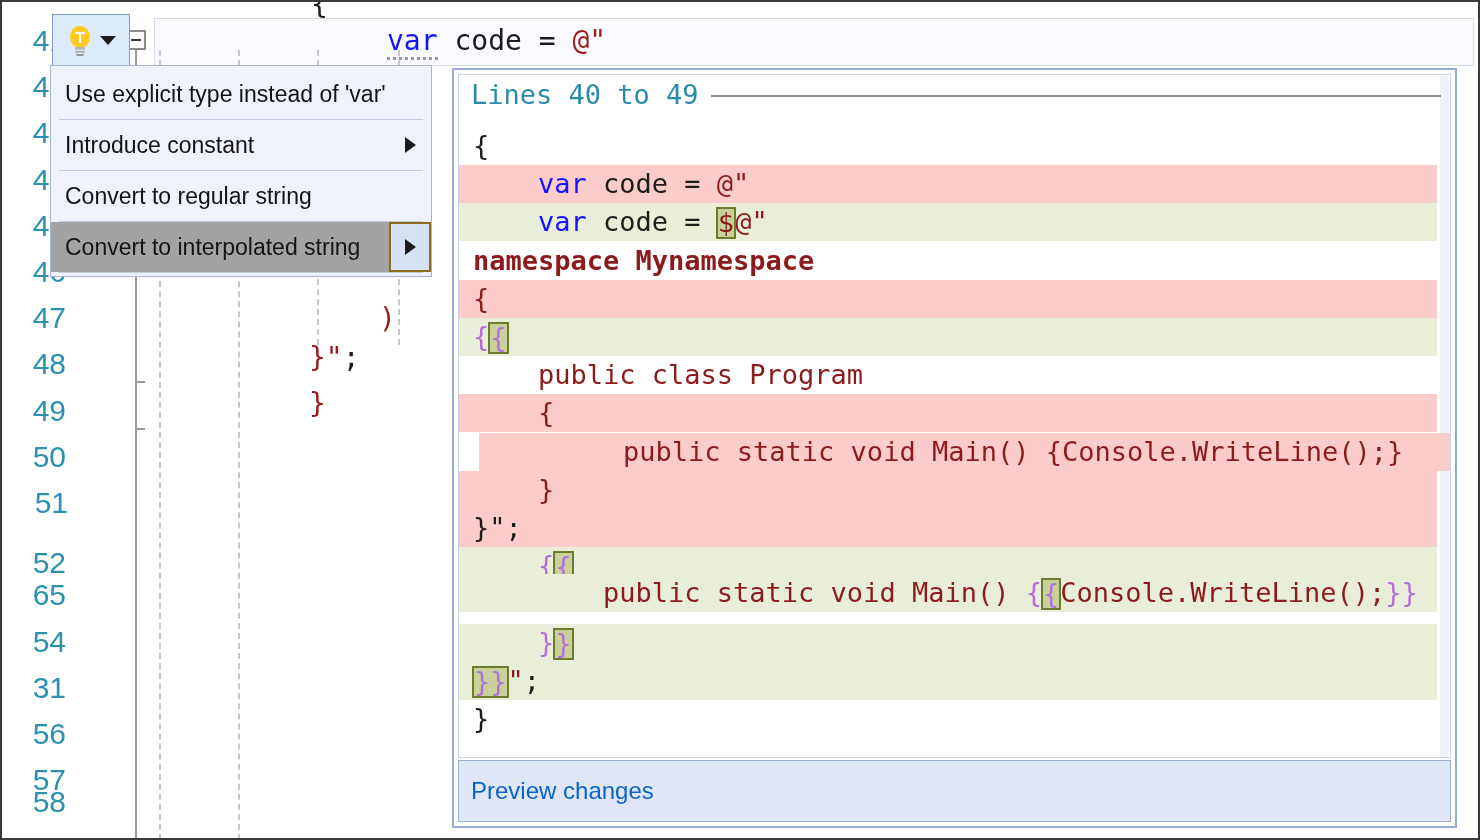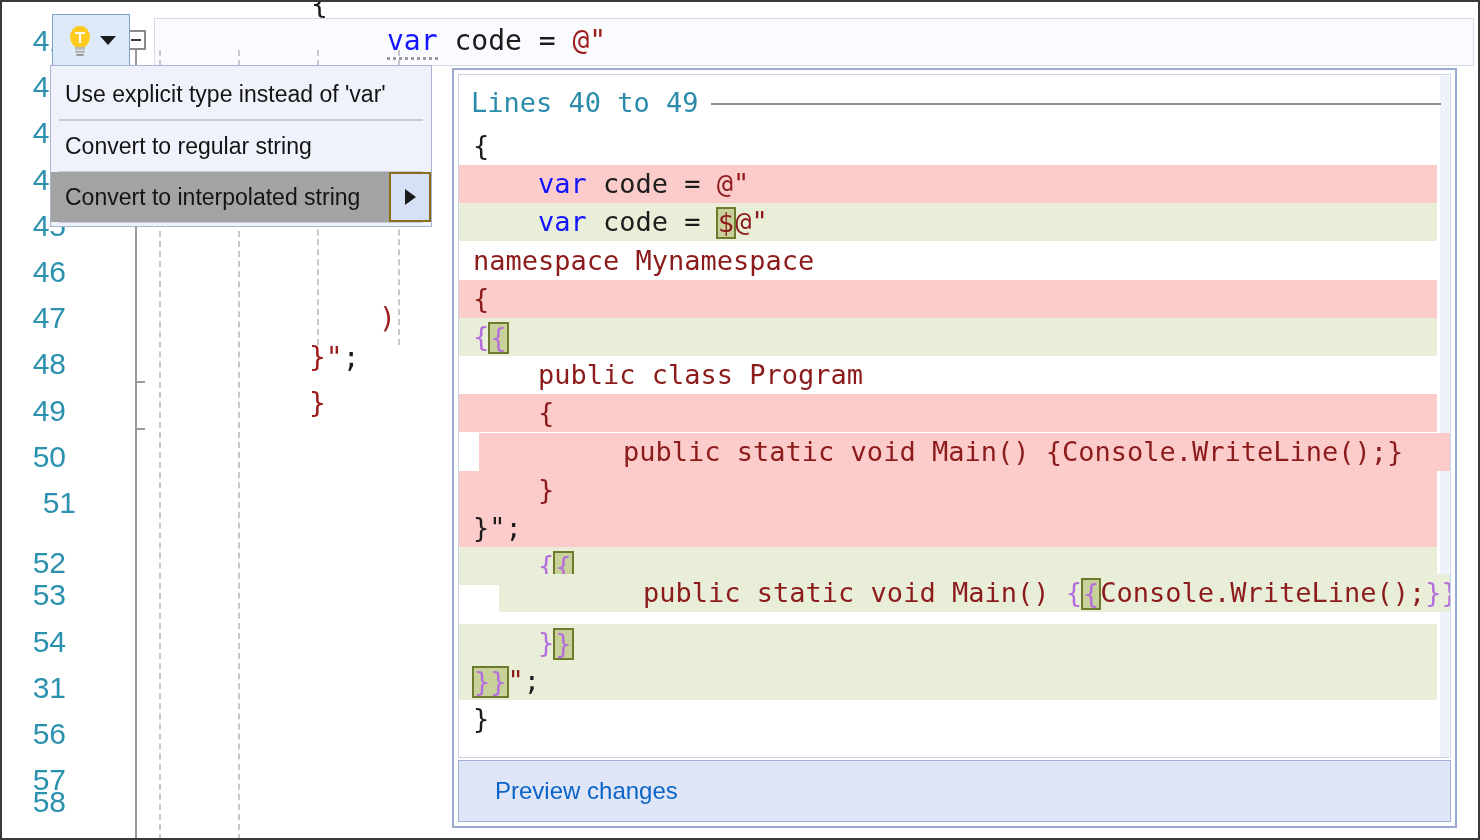--- a/index.html
+++ b/index.html
@@ -178,21 +178,21 @@
     position: absolute;
     left: 4px; top: 4px;
     width: 993px; height: 684px;
     background: #ffffff;
     border: 1px solid #c9d2e6;
     box-sizing: border-box;
     overflow: hidden;
   }
   .pv-header {
     position: absolute;
-    left: 12px; top: 12px;
+    left: 12px; top: 4px;
     display: flex;
     align-items: center;
     width: 970px;
   }
   .pv-header-label {
     color: #2b8bab;
     font-family: "DejaVu Sans Mono", monospace;
     font-size: 27px;
     white-space: pre;
   }
@@ -248,21 +248,21 @@
     position: absolute;
     left: 4px; bottom: 4px;
     width: 993px; height: 62px;
     background: #dfe6f7;
     border: 1px solid #9fb0d6;
     box-sizing: border-box;
     display: flex;
     align-items: center;
   }
   .pv-footer-link {
-    margin-left: 36px;
+    margin-left: 12px;
     color: #0b64c8;
     font-size: 24px;
     font-family: "Liberation Sans", sans-serif;
     cursor: pointer;
   }
 </style>
 </head>
 <body>
 
 <div id="root">
@@ -279,23 +279,23 @@
         <div class="linenum" style="left: 0px; top: 22px;">41</div>
         <div class="linenum" style="left: 0px; top: 68.2px;">42</div>
         <div class="linenum" style="left: 0px; top: 114.4px;">43</div>
         <div class="linenum" style="left: 0px; top: 160.6px;">44</div>
         <div class="linenum" style="left: 0px; top: 206.8px;">45</div>
         <div class="linenum" style="left: 0px; top: 253px;">46</div>
         <div class="linenum" style="left: 0px; top: 299.2px;">47</div>
         <div class="linenum" style="left: 0px; top: 345.4px;">48</div>
         <div class="linenum" style="left: 0px; top: 391.6px;">49</div>
         <div class="linenum" style="left: 0px; top: 437.8px;">50</div>
-        <div class="linenum" style="left: 10px; top: 484px;">51</div>
+        <div class="linenum" style="left: 2px; top: 484px;">51</div>
         <div class="linenum" style="left: 0px; top: 530.2px; margin-top: 14px;">52</div>
-        <div class="linenum" style="left: 0px; top: 576.4px;">53</div>
+        <div class="linenum" style="left: 0px; top: 576.4px;">65</div>
         <div class="linenum" style="left: 0px; top: 622.6px;">54</div>
         <div class="linenum" style="left: 0px; top: 668.8px;">31</div>
         <div class="linenum" style="left: 0px; top: 715px;">56</div>
         <div class="linenum" style="left: 0px; top: 761.2px;">57</div>
         <div class="linenum" style="left: 0px; top: 783px;">58</div>
       </div>
 
     <div class="indent-guide" style="left:155px; top:46px; height:790px;"></div>
     <div class="indent-guide" style="left:234px; top:46px; height:790px;"></div>
     <div class="indent-guide" style="left:313px; top:46px; height:295px;"></div>
@@ -323,20 +323,26 @@
     </div>
 
   </div>
 
   <div class="ctxmenu">
     <div id="ctxitems">
         <div class="ctx-item">
           <span class="ctx-label">Use explicit type instead of 'var'</span>
         </div>
         <div class="ctx-sep"></div>
+        <div class="ctx-item">
+          <span class="ctx-label">Introduce constant</span>
+          <span class="ctx-arrow-cell">
+            <span class="ctx-arrow"></span>
+          </span>
+        </div>
         <div class="ctx-sep"></div>
         <div class="ctx-item">
           <span class="ctx-label">Convert to regular string</span>
         </div>
         <div class="ctx-sep"></div>
         <div class="ctx-item sel">
           <span class="ctx-label">Convert to interpolated string</span>
           <span class="ctx-arrow-cell">
             <span class="ctx-arrow"></span>
           </span>
@@ -355,21 +361,21 @@
       <div id="difflines">
           <div class="dl" style="top: 52px;">
             <div class="dl-text"><span class="pv-plain">{</span></div>
           </div>
           <div class="dl del" style="top: 90.2px;">
             <div class="dl-text"><span class="pv-plain">    </span><span class="pv-kw">var</span><span class="pv-plain"> code = </span><span>@"</span></div>
           </div>
           <div class="dl ins" style="top: 128.4px;">
             <div class="dl-text"><span class="pv-plain">    </span><span class="pv-kw">var</span><span class="pv-plain"> code = </span><span class="box-hl">$</span><span>@"</span></div>
           </div>
-          <div class="dl" style="top: 166.6px;">
+          <div class="dl" style="top: 166.6px; font-weight: bold;">
             <div class="dl-text"><span>namespace Mynamespace</span></div>
           </div>
           <div class="dl del" style="top: 204.8px;">
             <div class="dl-text"><span>{</span></div>
           </div>
           <div class="dl ins" style="top: 243px;">
             <div class="dl-text"><span class="pv-brace">{</span><span class="pv-brace box-hl">{</span></div>
           </div>
           <div class="dl" style="top: 281.2px;">
             <div class="dl-text"><span>    public class Program</span></div>
@@ -382,21 +388,21 @@
           </div>
           <div class="dl del" style="top: 395.8px;">
             <div class="dl-text"><span>    }</span></div>
           </div>
           <div class="dl del" style="top: 434px;">
             <div class="dl-text"><span class="pv-plain">}";</span></div>
           </div>
           <div class="dl ins" style="top: 472.2px;">
             <div class="dl-text"><span class="pv-plain">    </span><span class="pv-brace">{</span><span class="pv-brace box-hl">{</span></div>
           </div>
-          <div class="dl ins" style="top: 499px; margin-left: 40px;">
+          <div class="dl ins" style="top: 499px;">
             <div class="dl-text"><span>        public static void Main() </span><span class="pv-brace">{</span><span class="pv-brace box-hl">{</span><span>Console.WriteLine();</span><span class="pv-brace">}}</span></div>
           </div>
           <div class="dl ins" style="top: 548.6px;">
             <div class="dl-text"><span class="pv-plain">    </span><span class="pv-brace">}</span><span class="pv-brace box-hl">}</span></div>
           </div>
           <div class="dl ins" style="top: 586.8px;">
             <div class="dl-text"><span class="pv-brace box-hl">}}</span><span>"</span><span class="pv-plain">;</span></div>
           </div>
           <div class="dl" style="top: 625px;">
             <div class="dl-text"><span class="pv-plain">}</span></div>

